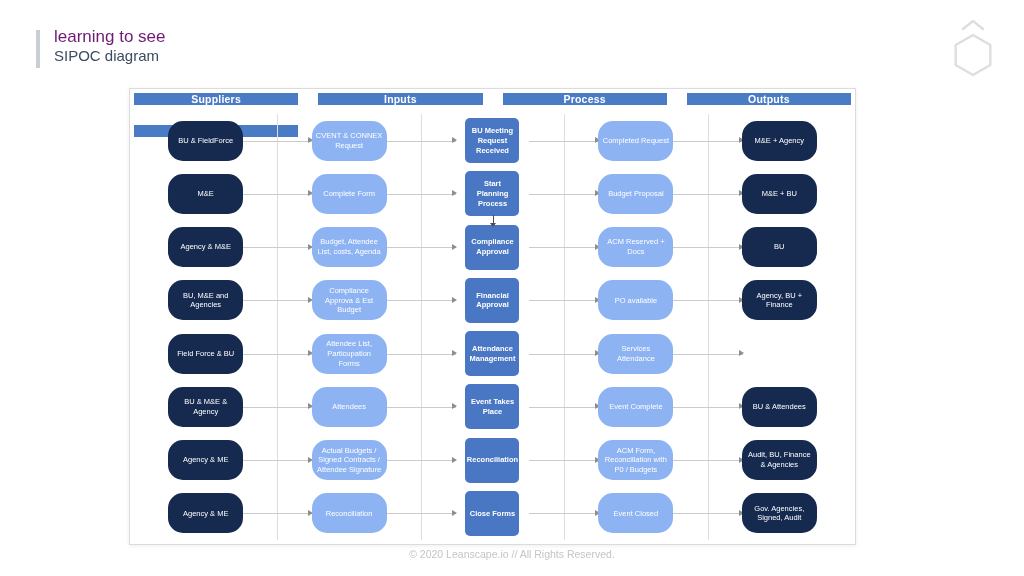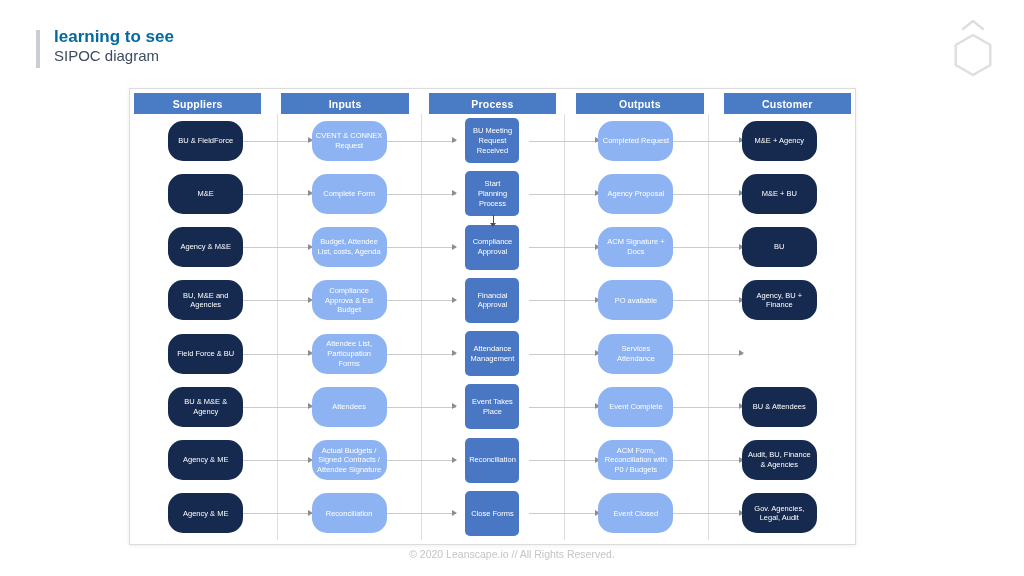--- a/index.html
+++ b/index.html
@@ -4,49 +4,49 @@
 <style>
   html,body{margin:0;padding:0;background:#fff;}
   .slide{
     position:relative;width:1024px;height:576px;overflow:hidden;
     background:#ffffff;font-family:"Liberation Sans",sans-serif;
   }
   
   .title-block{position:absolute;left:36px;top:27px;display:flex;}
   .accent-bar{width:4px;height:38px;background:var(--accent-gray);margin-top:3px;}
   .titles{margin-left:14px;}
-  .eyebrow{font-size:17px;color:#0369a1;line-height:1.2;font-weight:700;}
+  .eyebrow{font-size:17px;color:#701a75;line-height:1.2;font-weight:400;}
   .page-title{font-size:15px;color:#3d4b61;line-height:1.25;font-weight:500;}
   
   .logo{position:absolute;left:944px;top:16px;width:58px;height:66px;}
   
   .sipoc{
     position:absolute;left:129px;top:88px;width:727px;height:457px;
     box-sizing:border-box;background:#fff;border:1px solid #dcdcdc;
     box-shadow:0 1px 4px rgba(0,0,0,.07);padding:4px;
   }
-  .sipoc-header{display:grid;grid-template-columns:repeat(5,1fr);gap:20px;height:21px;}
+  .sipoc-header{display:grid;grid-template-columns:repeat(4,1fr);gap:20px;height:21px;}
   .col-head{
     background:var(--header-blue);color:#fff;font-size:10.5px;font-weight:bold;
     display:flex;align-items:center;justify-content:center;letter-spacing:.2px;
   }
   .sipoc-body{position:relative;height:426px;display:grid;grid-template-rows:repeat(8,1fr);}
   .divider{position:absolute;top:0;bottom:0;width:1px;background:#dedede;}
   .d1{left:20%;} .d2{left:40%;} .d3{left:60%;} .d4{left:80%;}
   .row{display:grid;grid-template-columns:repeat(5,1fr);}
   .cell{position:relative;display:flex;align-items:center;justify-content:center;}
   .node{
     box-sizing:border-box;width:75px;min-height:40px;padding:3px 4px;
     display:flex;align-items:center;justify-content:center;text-align:center;
     font-size:7.5px;line-height:1.3;color:#fff;z-index:2;
   }
   .pill{border-radius:15px;}
   .dark{background:var(--dark-navy);}
   .light{background:var(--light-pill);}
-  .box{background:var(--process-blue);border-radius:5px;width:54px;min-height:45px;}
+  .box{background:var(--process-blue);border-radius:5px;width:54px;min-height:45px;font-weight:bold;}
   
   .arrow{position:absolute;left:-35px;top:50%;width:70px;height:1px;background:#cbcbcb;z-index:1;}
   .arrow::after{
     content:'';position:absolute;right:-1px;top:-3.5px;width:0;height:0;
     border-left:5px solid #8d8d8d;border-top:3.5px solid transparent;border-bottom:3.5px solid transparent;
   }
   .flow-down{position:absolute;left:50%;top:calc(25% - 6px);width:1.4px;height:8px;background:#4d4d4d;z-index:3;}
   .flow-down::after{
     content:'';position:absolute;left:-2.6px;bottom:-4px;width:0;height:0;
     border-top:4.5px solid #4d4d4d;border-left:3.3px solid transparent;border-right:3.3px solid transparent;
@@ -138,21 +138,21 @@
     </div>
     <div class="cell">
       <span class="arrow"></span>
       <div class="node box">
               <span>Start Planning Process</span>
             </div>
     </div>
     <div class="cell">
       <span class="arrow"></span>
       <div class="node pill light">
-              <span>Agency Proposal</span>
+              <span>Budget Proposal</span>
             </div>
     </div>
     <div class="cell">
       <span class="arrow"></span>
       <div class="node pill dark">
               <span>M&amp;E + BU</span>
             </div>
     </div>
   </div>
 
@@ -170,21 +170,21 @@
     </div>
     <div class="cell">
       <span class="arrow"></span>
       <div class="node box">
               <span>Compliance Approval</span>
             </div>
     </div>
     <div class="cell">
       <span class="arrow"></span>
       <div class="node pill light">
-              <span>ACM Signature + Docs</span>
+              <span>ACM Reserved + Docs</span>
             </div>
     </div>
     <div class="cell">
       <span class="arrow"></span>
       <div class="node pill dark">
               <span>BU</span>
             </div>
     </div>
   </div>
 
@@ -333,21 +333,21 @@
     </div>
     <div class="cell">
       <span class="arrow"></span>
       <div class="node pill light">
               <span>Event Closed</span>
             </div>
     </div>
     <div class="cell">
       <span class="arrow"></span>
       <div class="node pill dark">
-              <span>Gov. Agencies, Legal, Audit</span>
+              <span>Gov. Agencies, Signed, Audit</span>
             </div>
     </div>
   </div>
 </div>
   </div>
 
   <div class="footer">© 2020 Leanscape.io // All Rights Reserved.</div>
 
 </div>
 

